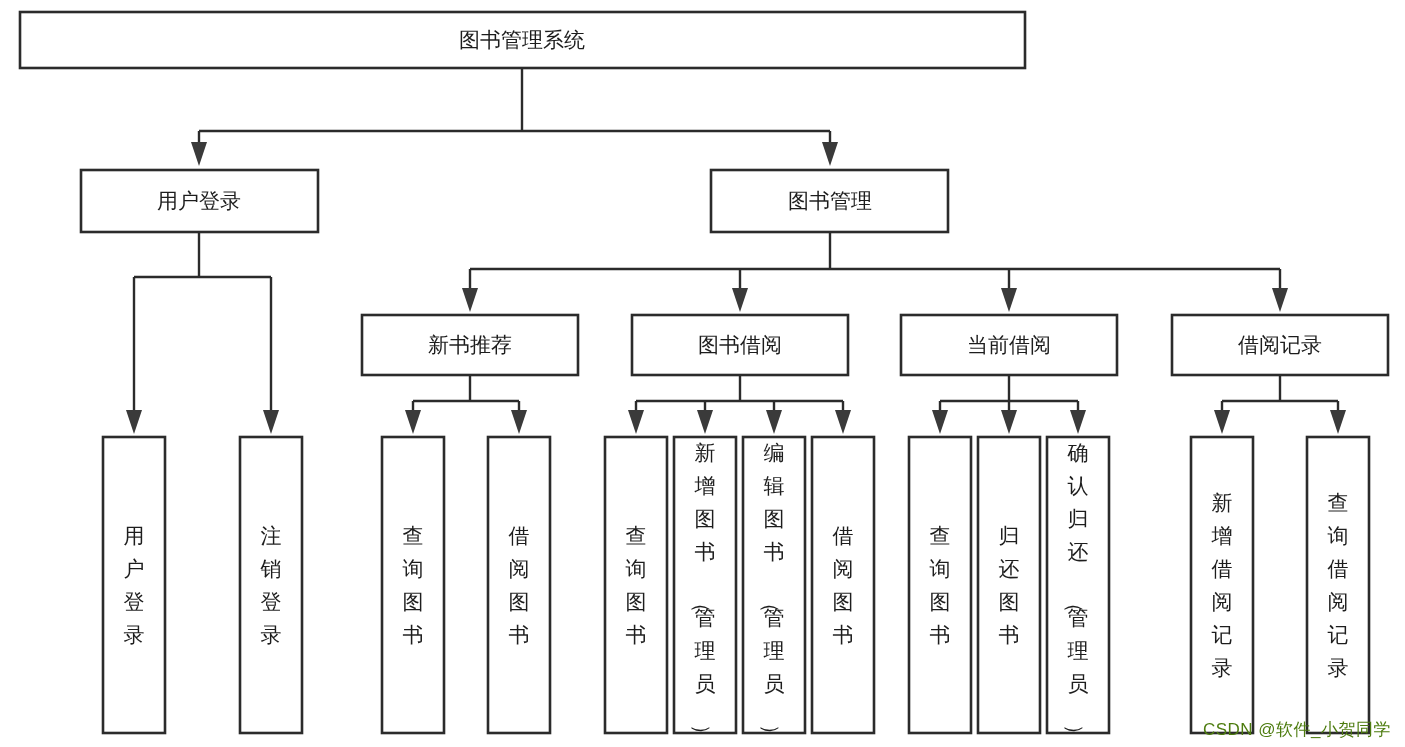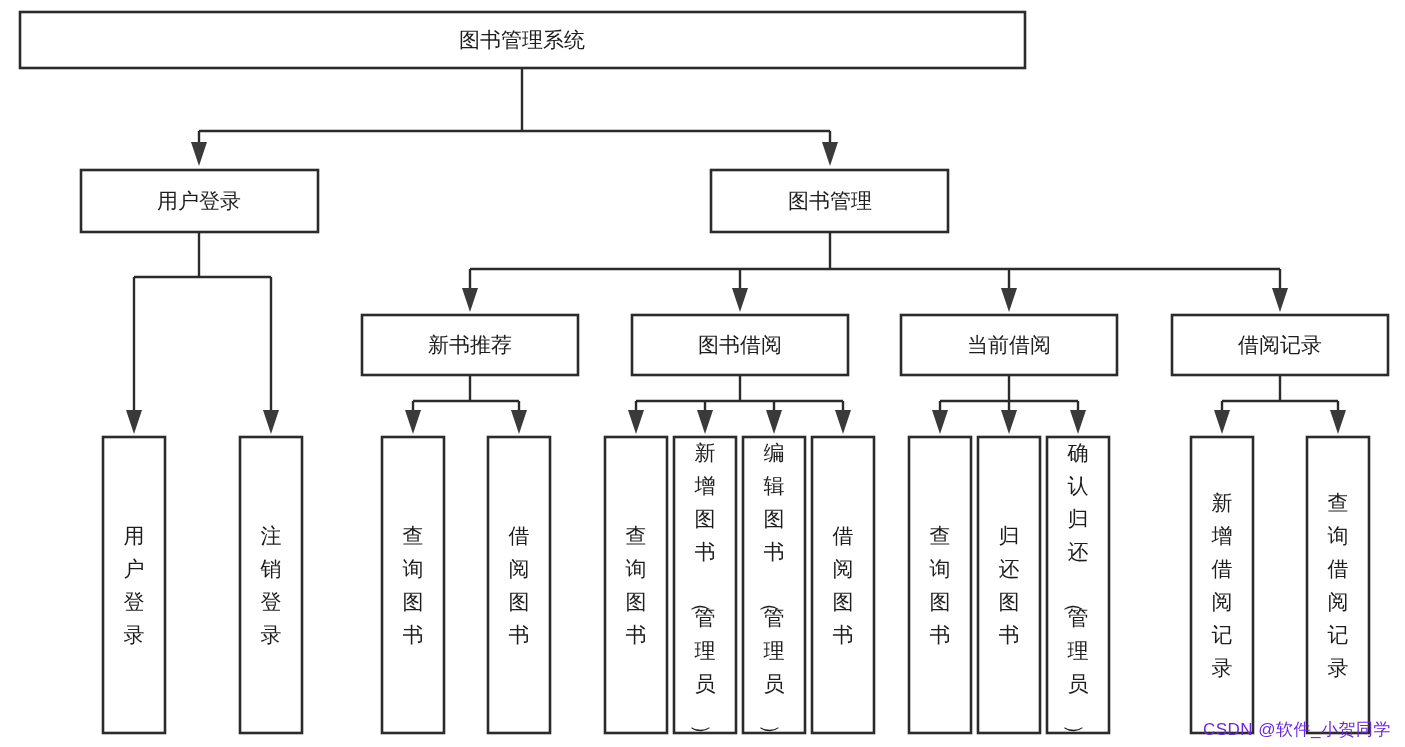--- a/index.html
+++ b/index.html
@@ -53,21 +53,21 @@
     font-size: 21px;
     fill: #1d1d1d;
     text-anchor: middle;
   }
   .watermark {
     position: absolute;
     right: 14px;
     bottom: 6px;
     font-family: "Liberation Sans", "DejaVu Sans", sans-serif;
     font-size: 17px;
-    color: #6d28d9;
+    color: #4d7c0f;
     white-space: nowrap;
     letter-spacing: 0.5px;
     user-select: none;
   }
 </style>
 </head>
 <body>
 
 <div id="diagram-root">
 

